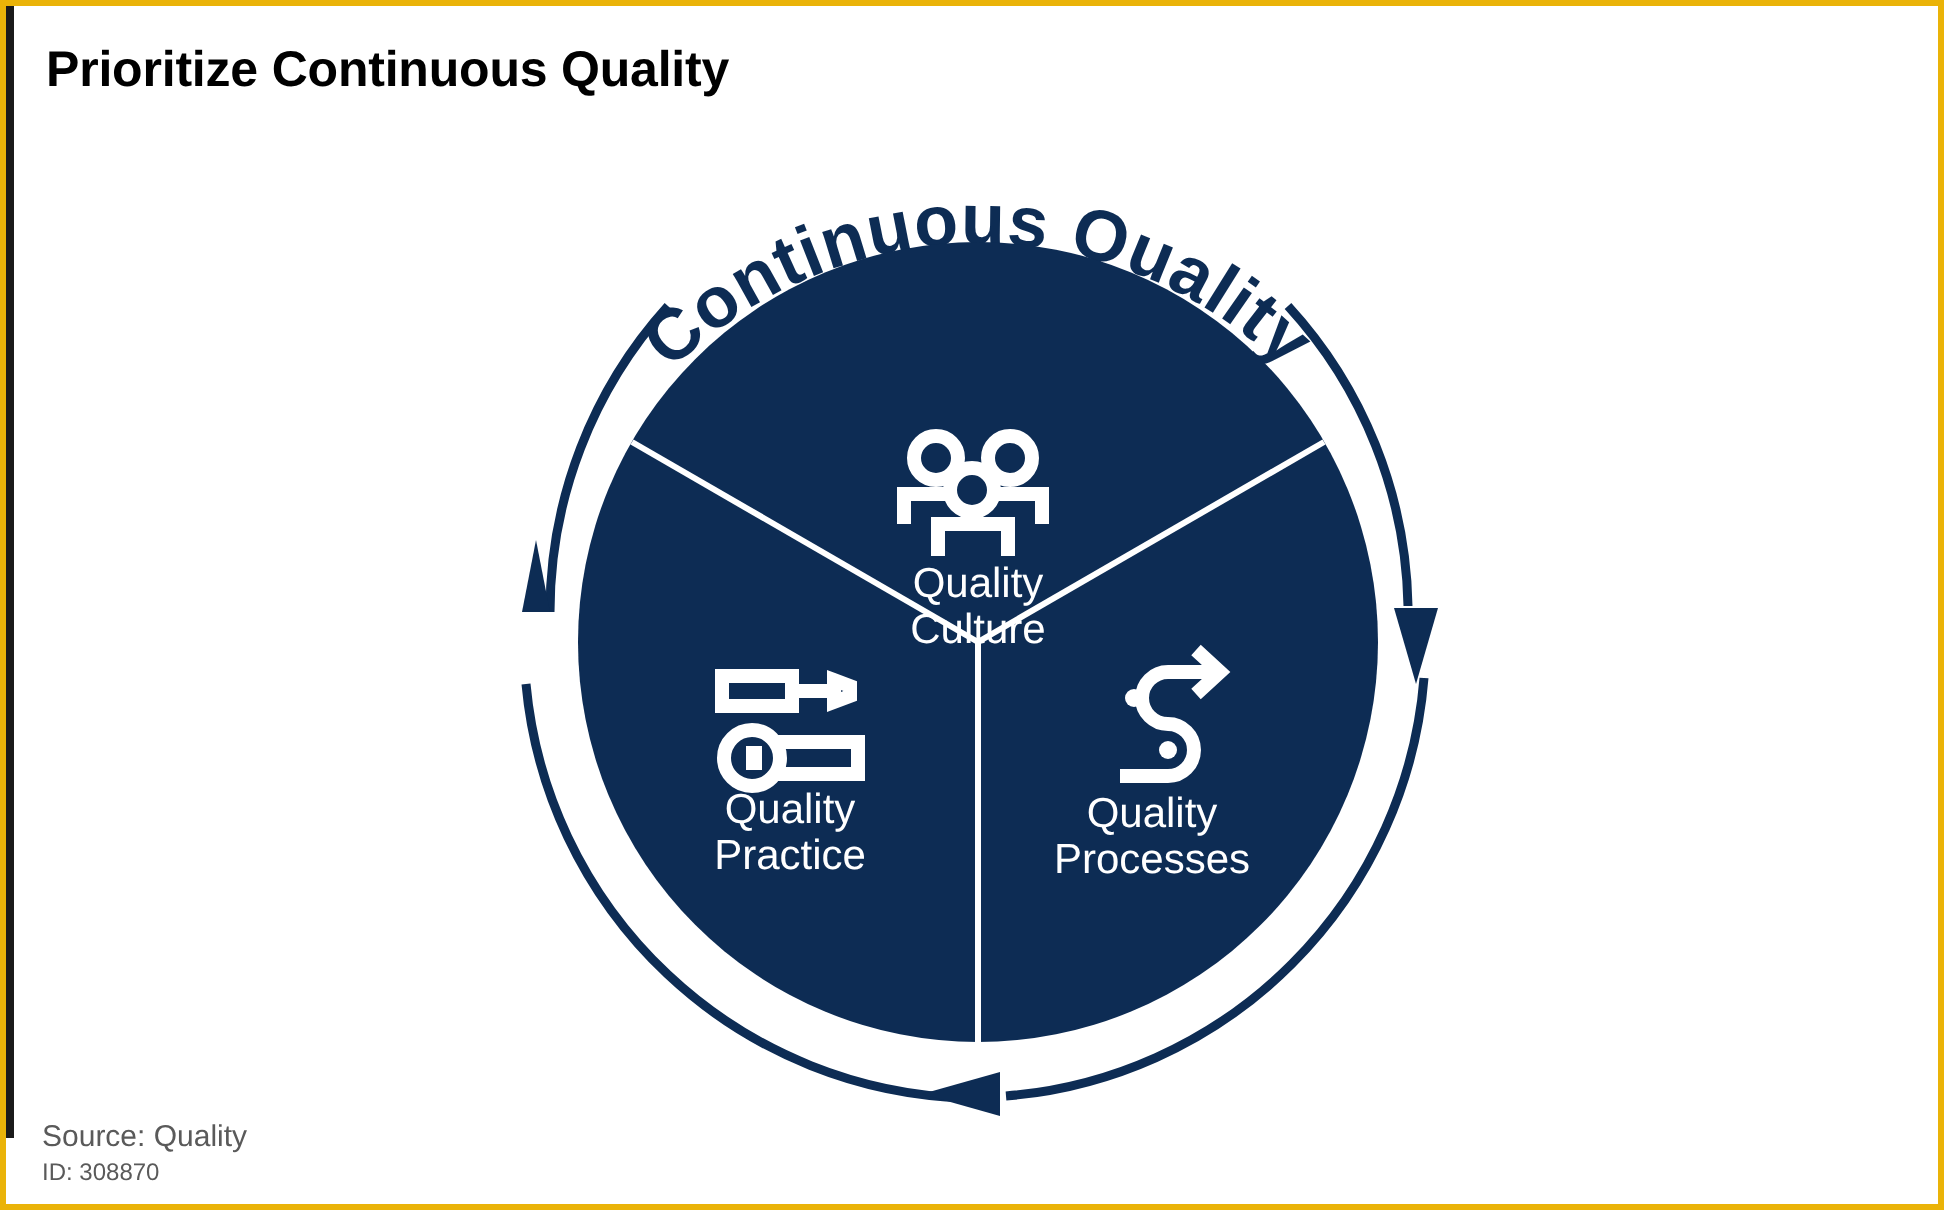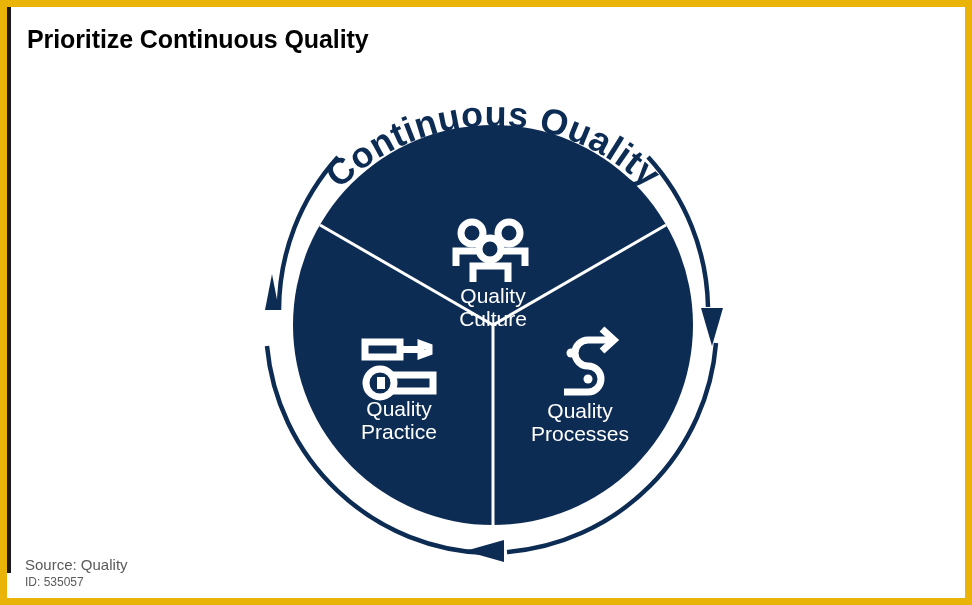--- a/index.html
+++ b/index.html
@@ -9,21 +9,21 @@
   }
   body {
     font-family: "Liberation Sans", sans-serif;
   }
   #slide {
     position: relative;
     width: 972px;
     height: 605px;
     background: #ffffff;
     box-sizing: border-box;
-    border: 7px solid #eab308;
+    border: 3px solid #eab308;
     overflow: hidden;
   }
   
   #left-rule {
     position: absolute;
     left: 0;
     top: 0;
     width: 4px;
     height: 566px;
     background: #1a1a1a;
@@ -178,16 +178,16 @@
         </g>
         <text class="seg-label" x="573" y="350">Quality</text>
         <text class="seg-label" x="573" y="373">Processes</text>
       </g>
 
     </svg>
   </div>
 
   <div id="footer">
     <div class="src">Source: Quality</div>
-    <div class="idline">ID: 535057</div>
+    <div class="idline">ID: 308870</div>
   </div>
 
 </div>
 
 </body></html>

